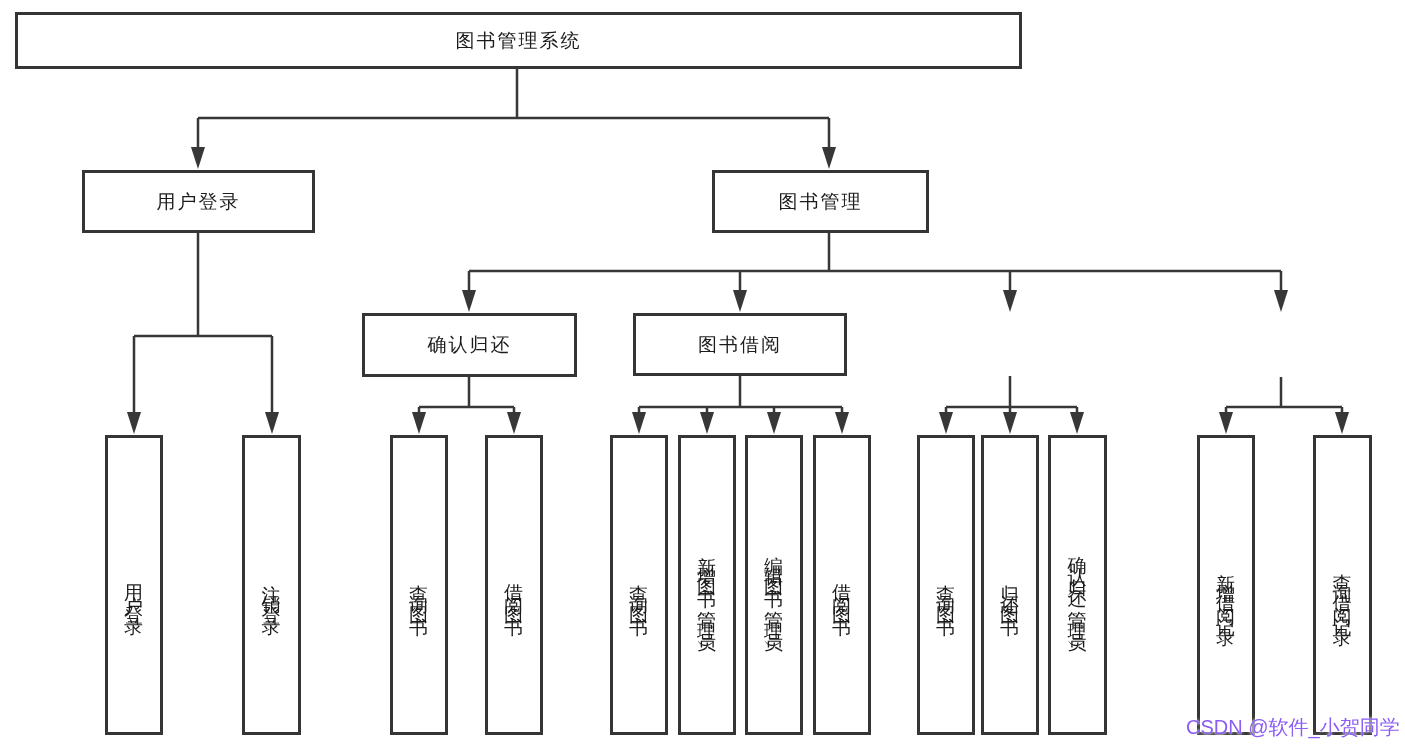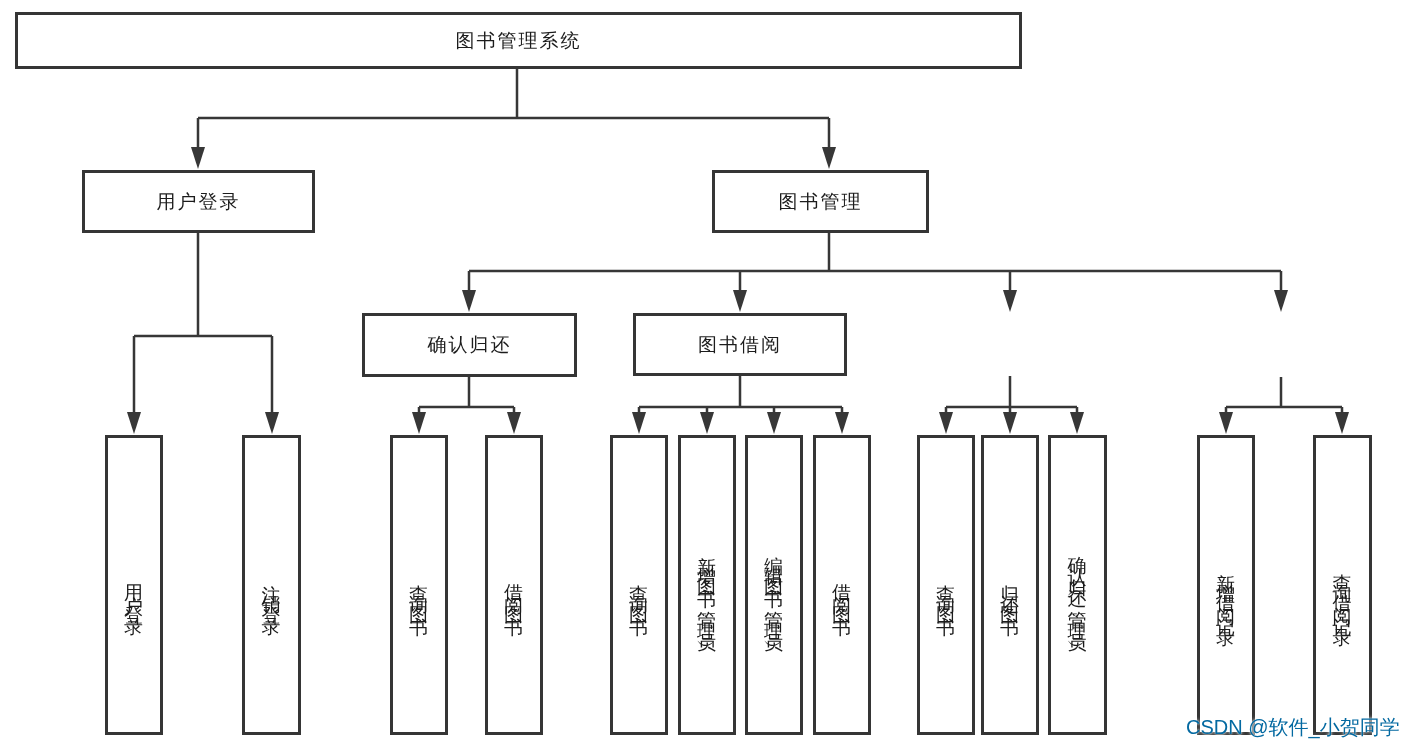--- a/index.html
+++ b/index.html
@@ -15,21 +15,21 @@
     box-sizing:border-box;display:flex;align-items:center;justify-content:center;
     color:#1c1c1c;z-index:1;
   }
   .node.h span{font-size:19px;letter-spacing:2px;white-space:nowrap;}
   .node.v span{
     writing-mode:vertical-rl;text-orientation:mixed;
     font-size:19px;letter-spacing:11px;margin-bottom:-11px;line-height:1;
   }
   .watermark{
     position:absolute;left:1186px;top:714px;z-index:3;
-    font-size:20px;color:#0369a1;white-space:nowrap;
+    font-size:20px;color:#8b5cf6;white-space:nowrap;
     text-shadow:0 0 2px #ffffff,0 0 4px #ffffff;
   }
 </style>
 </head>
 <body>
 
 <div class="stage">
 
   <svg class="wires" width="1405" height="747" viewBox="0 0 1405 747">
 

